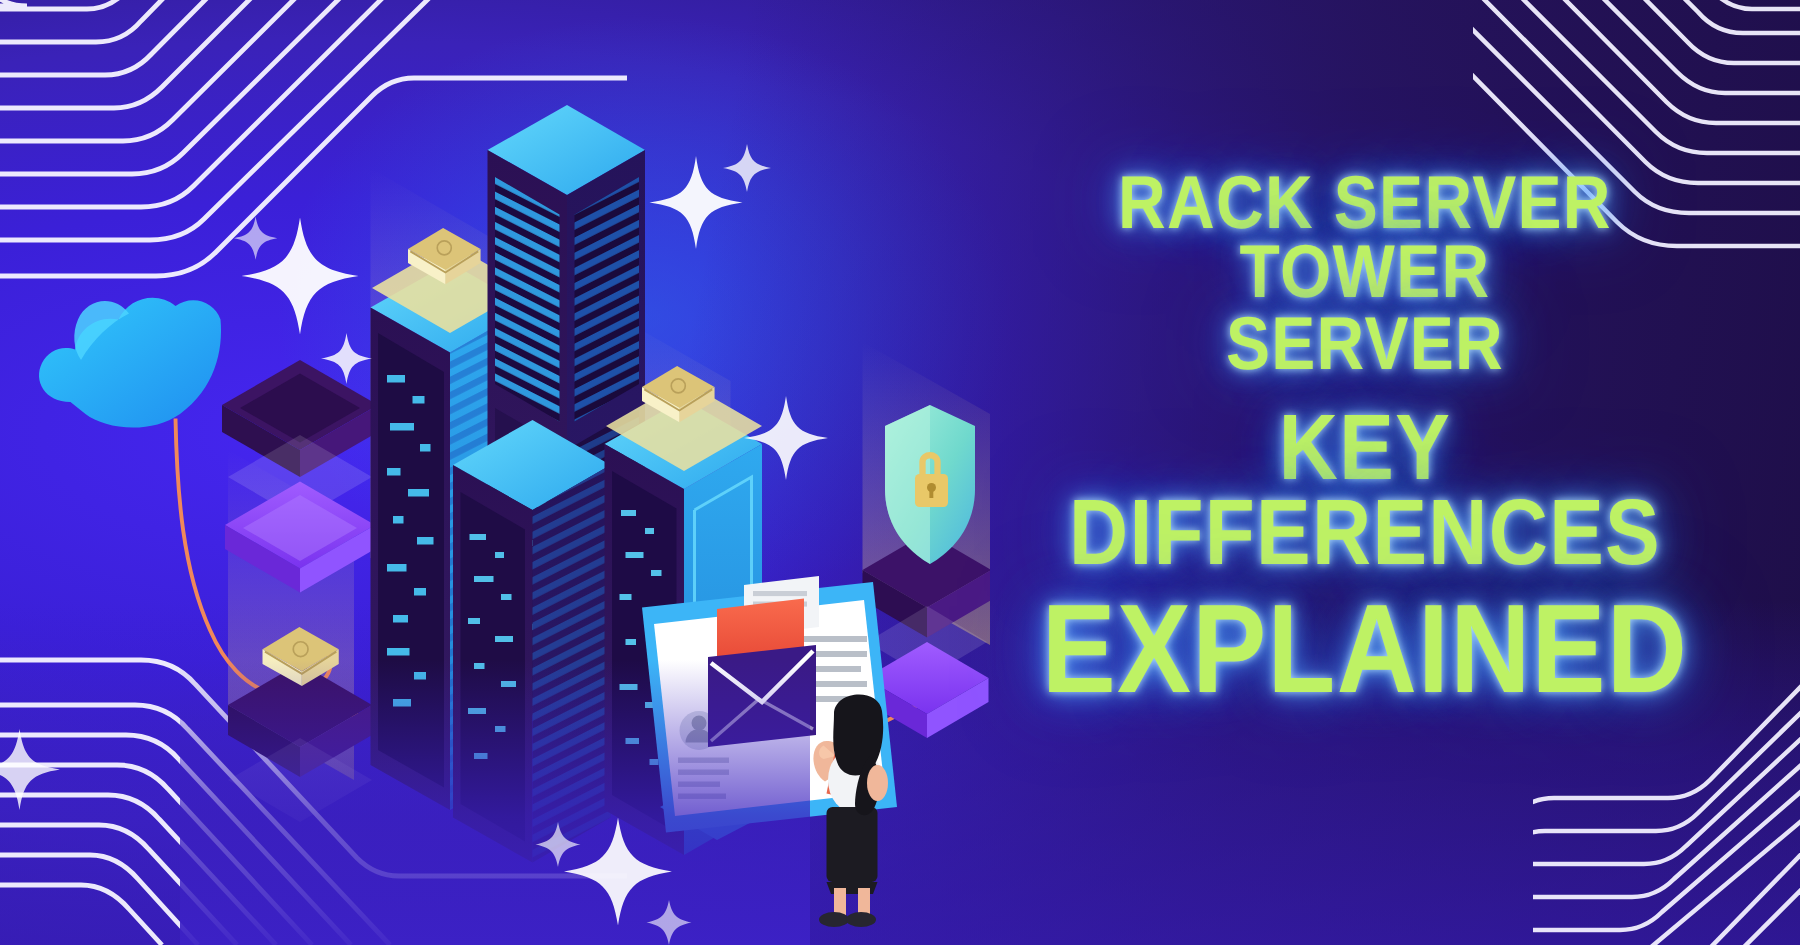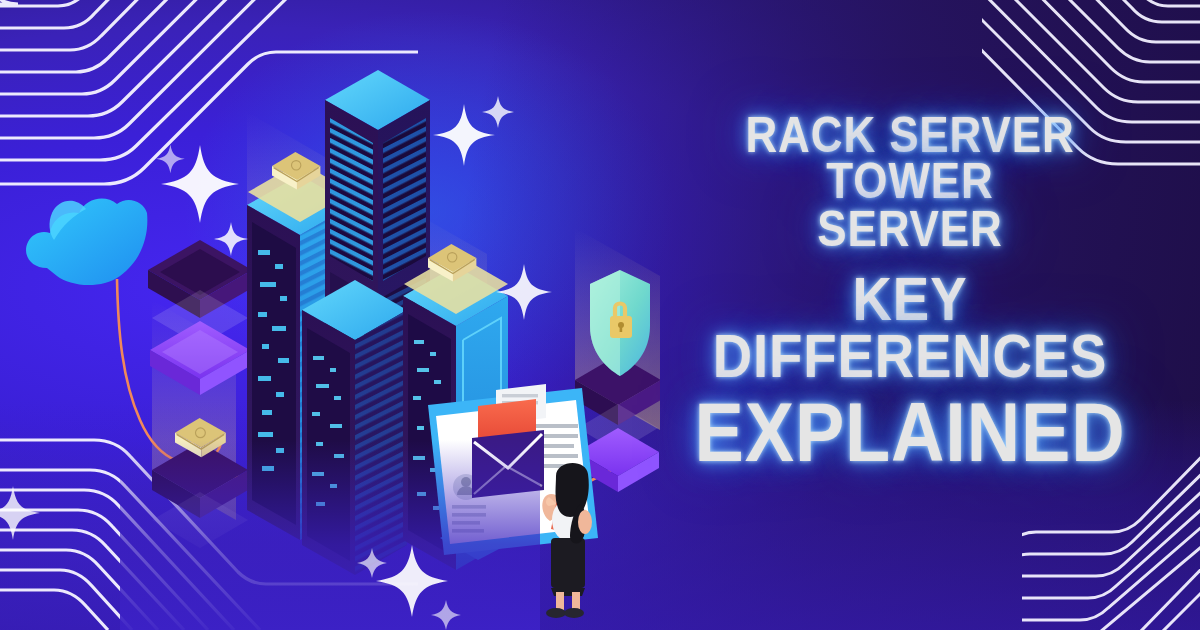--- a/index.html
+++ b/index.html
@@ -46,21 +46,21 @@
   .c-br { right: -2px; bottom: -2px; }
 
   
   #illo { position: absolute; left: 0; top: 0; width: 660px; height: 630px; }
 
   
   #headline {
     position: absolute;
     left: 630px; top: 112px; width: 560px;
     text-align: center;
-    color: #e5e5e5;
+    color: #bef264;
   }
   .hl {
     font-family: "Liberation Sans Narrow", "Liberation Sans", sans-serif;
     font-weight: bold;
     letter-spacing: 1px;
     line-height: 0.92;
     text-transform: uppercase;
     transform: scaleX(0.88);
     transform-origin: center center;
     text-shadow:

